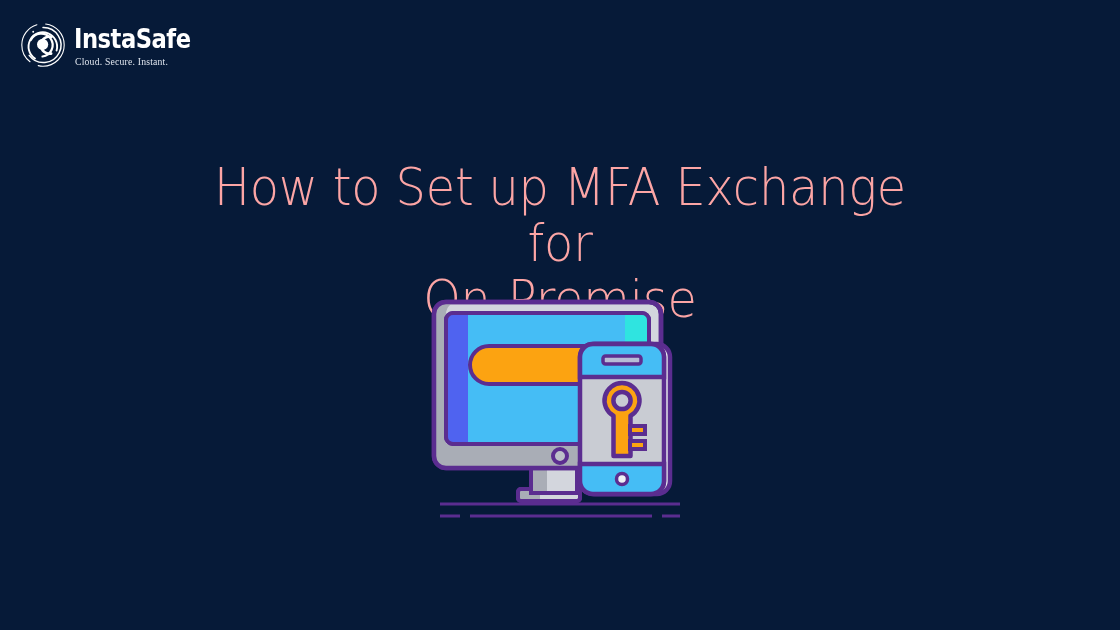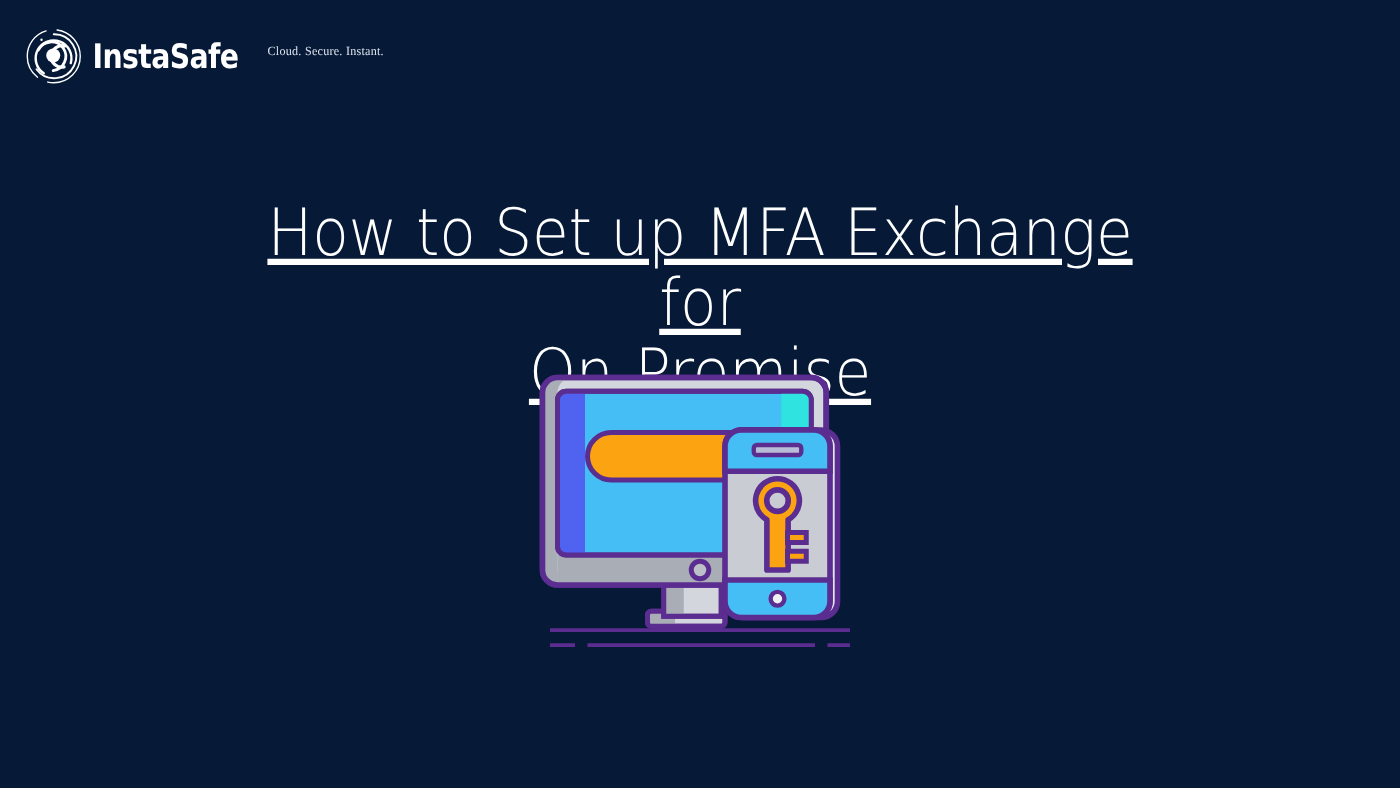--- a/index.html
+++ b/index.html
@@ -32,21 +32,21 @@
     gap: 8px;
   }
   .logo-mark {
     width: 46px;
     height: 46px;
     flex: 0 0 46px;
     display: block;
   }
   .logo-text-wrap {
     display: flex;
-    flex-direction: row;
+    flex-direction: column;
     justify-content: flex-start;
     line-height: 1;
     padding-top: 1px;
   }
   .logo-word {
     color: #ffffff;
     font-family: "DejaVu Sans", sans-serif;
     font-size: 27px;
     font-weight: 700;
     letter-spacing: -0.6px;
@@ -70,27 +70,26 @@
   }
 
   
   .title {
     position: absolute;
     left: 50%;
     transform: translateX(-50%);
     top: 124px;
     width: 760px;
     text-align: center;
-    color: #ffffff;
+    color: #fca5a5;
     font-family: "DejaVu Sans", sans-serif;
     font-size: 52px;
     font-weight: 300;
     line-height: 56px;
     letter-spacing: -0.2px;
-    text-decoration: underline;
   }
   .title-inner {
     display: block;
     transform: scaleX(0.92);
     transform-origin: center center;
   }
 
   
   .illustration {
     position: absolute;

